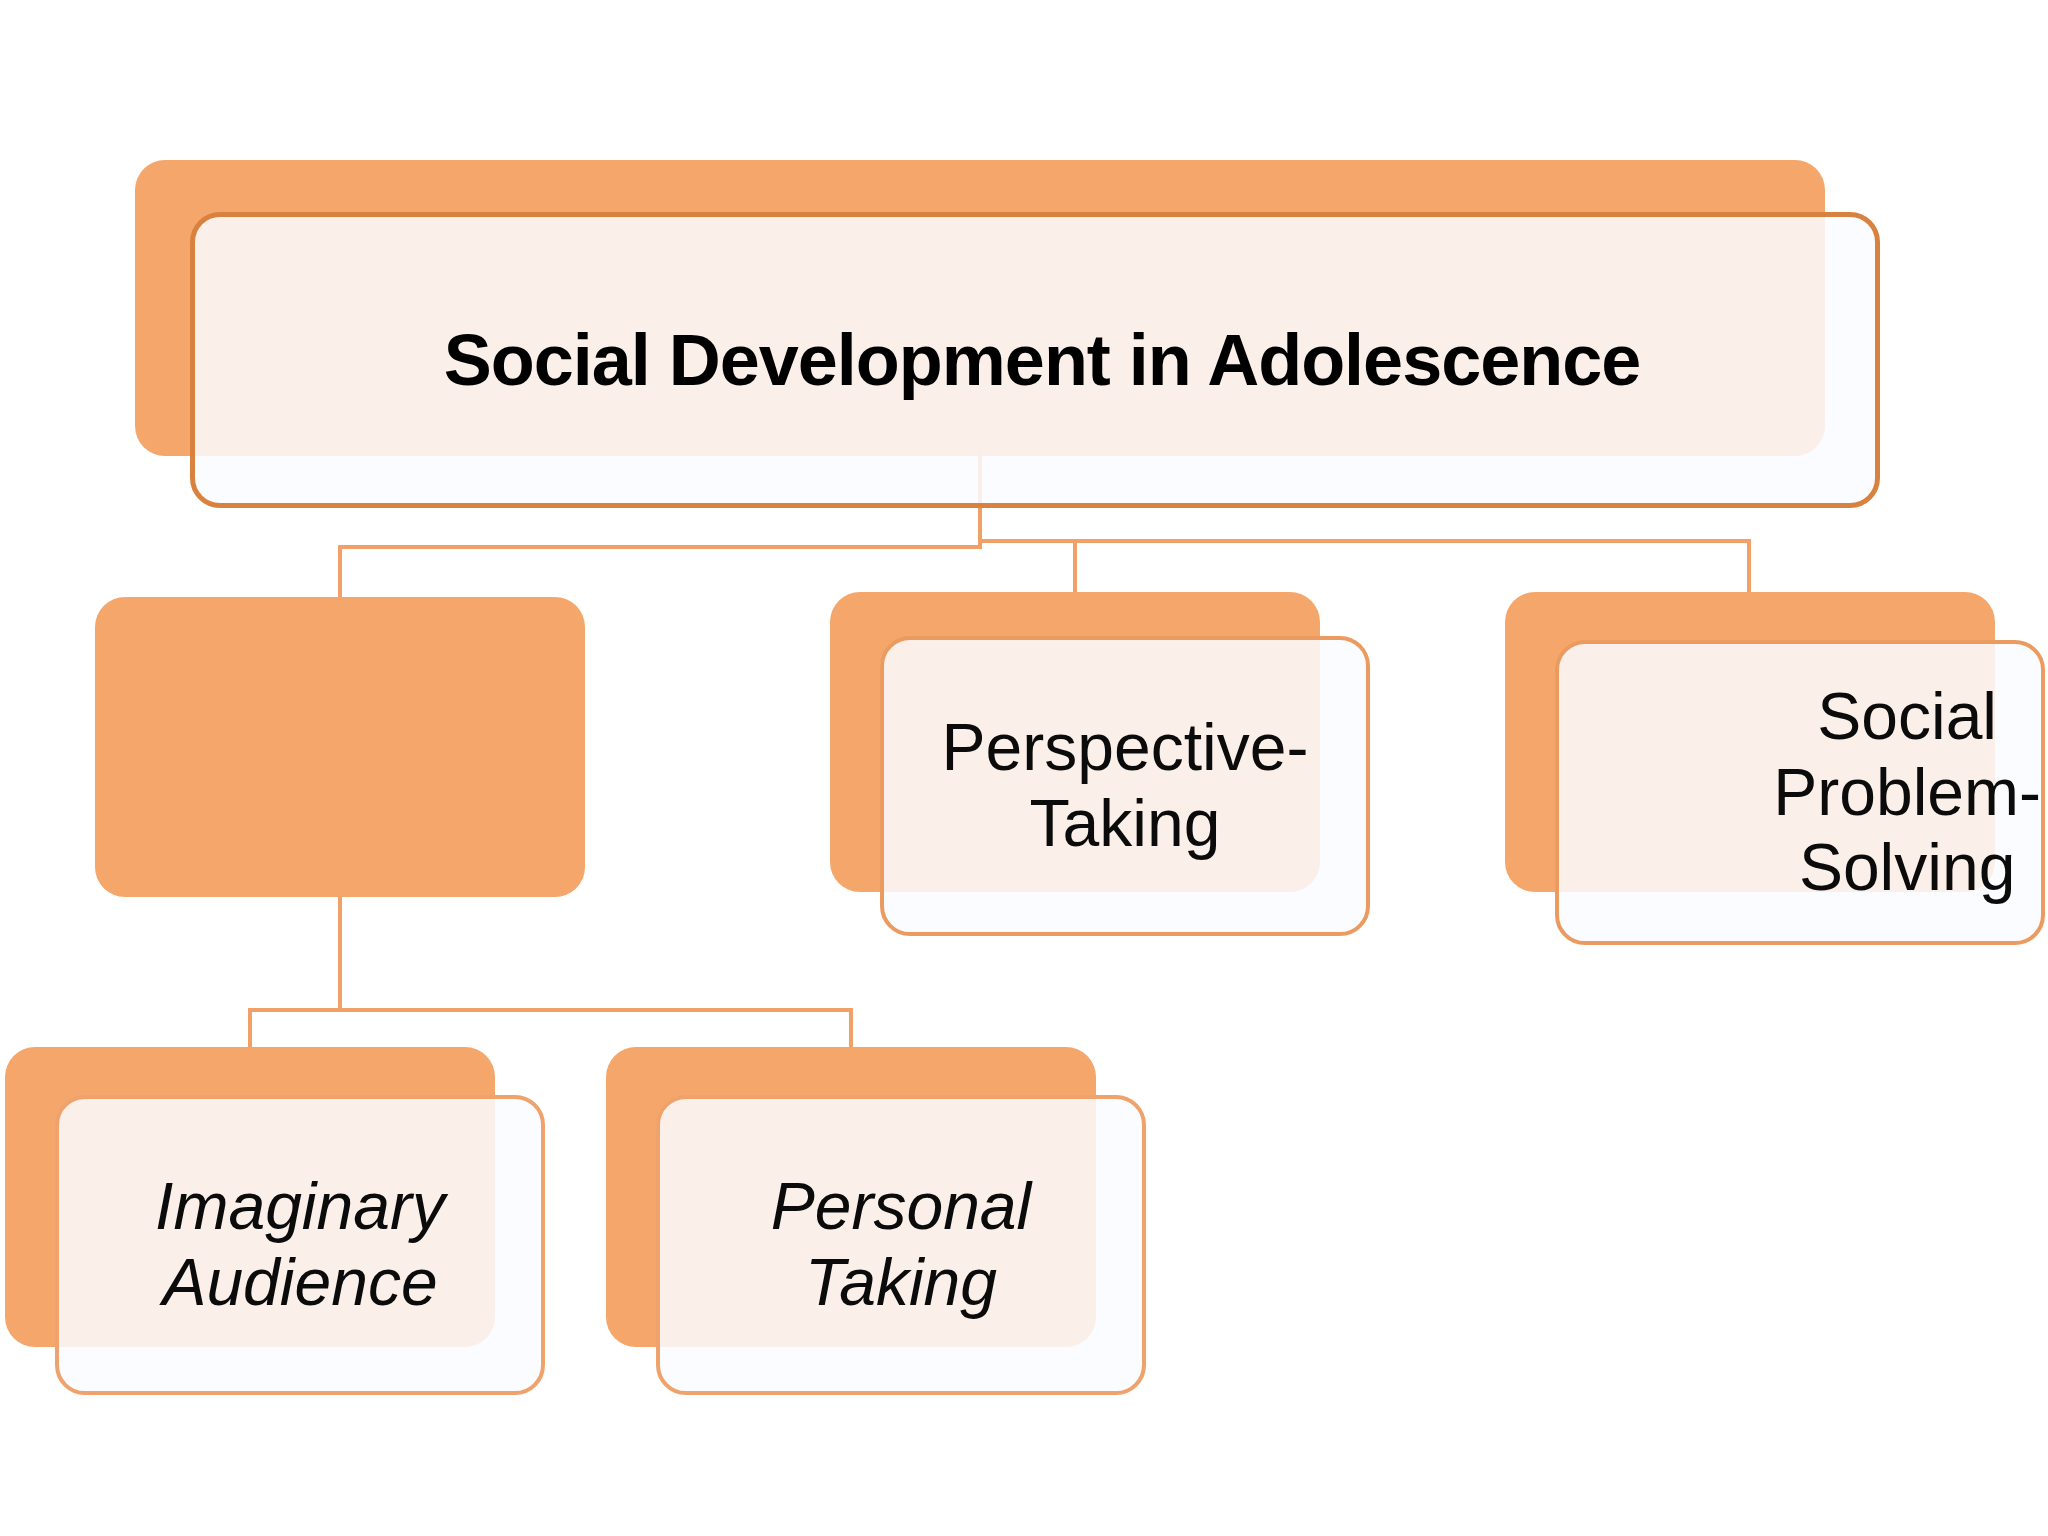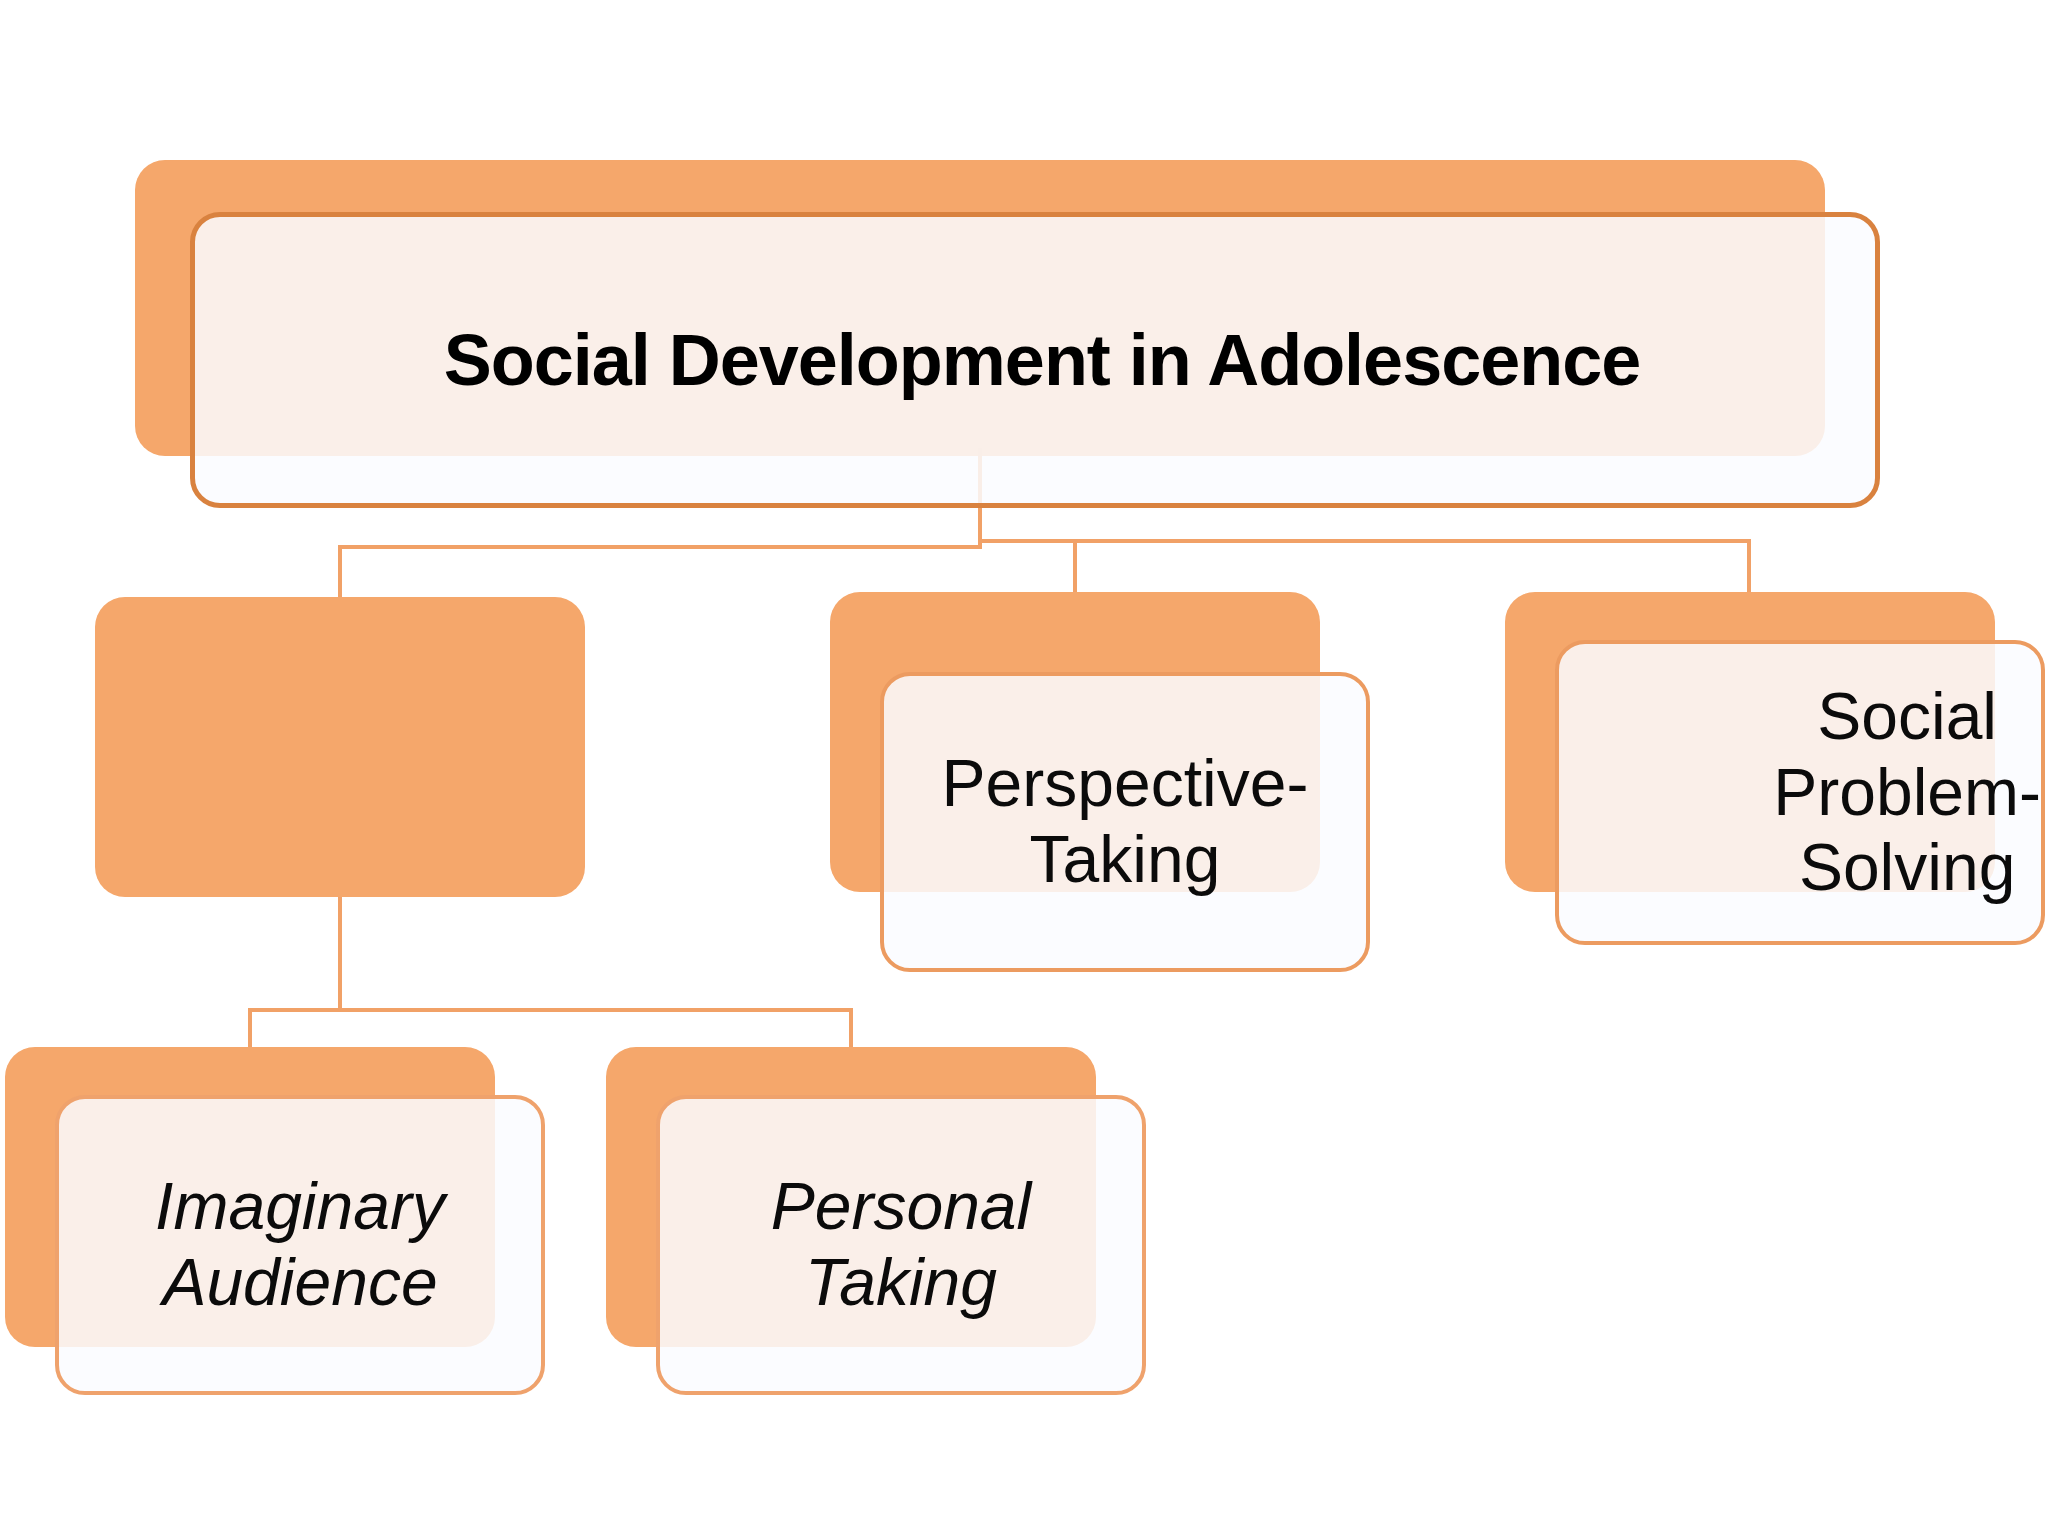--- a/index.html
+++ b/index.html
@@ -50,21 +50,21 @@
     white-space: nowrap;
   }
 
   
   .bd-title { left: 135px; top: 160px; width: 1690px; height: 296px; }
   .fr-title { left: 190px; top: 212px; width: 1690px; height: 296px; }
   
   .bd-ego    { left: 95px;   top: 597px;  width: 490px; height: 300px; }
   .fr-ego    { left: 145px;  top: 645px;  width: 490px; height: 300px; }
   .bd-persp  { left: 830px;  top: 592px;  width: 490px; height: 300px; }
-  .fr-persp  { left: 880px;  top: 672px;  width: 490px; height: 300px; }
+  .fr-persp  { left: 880px;  top: 636px;  width: 490px; height: 300px; }
   .bd-social { left: 1505px; top: 592px;  width: 490px; height: 300px; }
   .fr-social { left: 1555px; top: 640px;  width: 490px; height: 305px; justify-content: flex-end; }
   
   .bd-imag   { left: 5px;    top: 1047px; width: 490px; height: 300px; }
   .fr-imag   { left: 55px;   top: 1095px; width: 490px; height: 300px; }
   .bd-fable  { left: 606px;  top: 1047px; width: 490px; height: 300px; }
   .fr-fable  { left: 656px;  top: 1095px; width: 490px; height: 300px; }
 
   
   .t-stem        { left: 978px;  top: 448px;  width: 4px;   height: 101px; }

